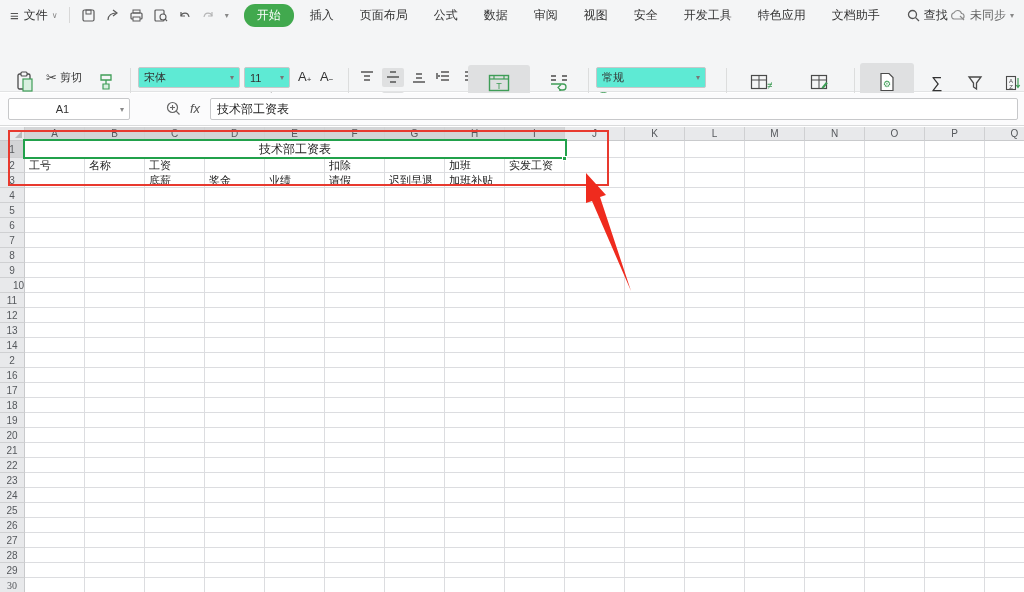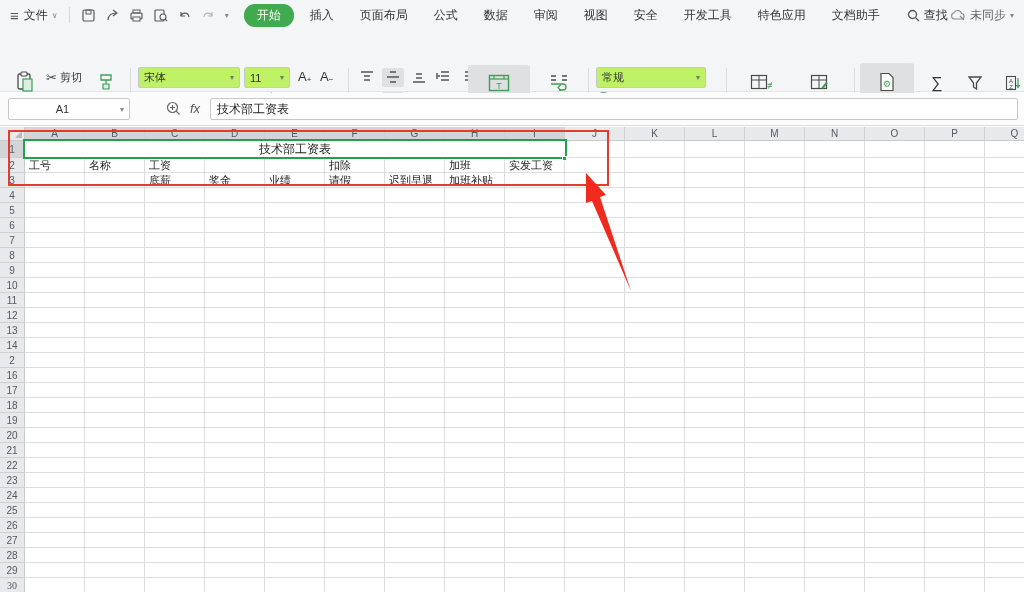--- a/index.html
+++ b/index.html
@@ -32,21 +32,21 @@
   .tsep { position:absolute; top:38px; width:1px; height:44px; background:#dcdddd; }
   .tool-label { font-size:11px; color:#333; white-space:nowrap; }
   .caret { font-size:8px; color:#777; }
   .bigbtn { position:absolute; display:flex; flex-direction:column; align-items:center;
     justify-content:center; border-radius:3px; }
   .bigbtn .tool-label { margin-top:3px; }
   .pressed { background:#dfe0e1; }
   .smallbtn { position:absolute; display:flex; align-items:center; color:#333; font-size:11px; }
   .smallbtn svg, .smallbtn .glyph { margin-right:3px; }
   .glyph { font-size:13px; color:#444; }
-  .selectbox { position:absolute; height:21px; background:#bef264; border:1px solid #c7c8ca;
+  .selectbox { position:absolute; height:21px; background:#5eead4; border:1px solid #c7c8ca;
     border-radius:2px; display:flex; align-items:center; padding:0 5px; font-size:11px; color:#333; }
   .selectbox .caret { margin-left:auto; }
   .fontbtn { position:absolute; font-size:13px; color:#333; display:flex; align-items:flex-end; }
   .ubar { display:block; height:2px; width:12px; margin-top:1px; }
   .stack7 { font-size:6.5px; line-height:7px; color:#444; text-align:center; white-space:pre; }
   .alignbtn { position:absolute; width:22px; height:19px; display:flex; align-items:center;
     justify-content:center; border-radius:2px; }
 
   
   #formulabar { position:absolute; left:0; top:93px; width:1024px; height:33px; background:#fbfbfc;
@@ -477,21 +477,21 @@
     <div id="rowheads">
         <div class="rowhead sel" style="top: 14px; height: 17px; line-height: 17px;">1</div>
         <div class="rowhead" style="top: 31px; height: 15px; line-height: 15px;">2</div>
         <div class="rowhead" style="top: 46px; height: 15px; line-height: 15px;">3</div>
         <div class="rowhead" style="top: 61px; height: 15px; line-height: 15px;">4</div>
         <div class="rowhead" style="top: 76px; height: 15px; line-height: 15px;">5</div>
         <div class="rowhead" style="top: 91px; height: 15px; line-height: 15px;">6</div>
         <div class="rowhead" style="top: 106px; height: 15px; line-height: 15px;">7</div>
         <div class="rowhead" style="top: 121px; height: 15px; line-height: 15px;">8</div>
         <div class="rowhead" style="top: 136px; height: 15px; line-height: 15px;">9</div>
-        <div class="rowhead" style="top: 151px; height: 15px; line-height: 15px;">10</div>
+        <div class="rowhead" style="top: 151px; height: 15px; line-height: 15px; text-align: right;">10</div>
         <div class="rowhead" style="top: 166px; height: 15px; line-height: 15px;">11</div>
         <div class="rowhead" style="top: 181px; height: 15px; line-height: 15px;">12</div>
         <div class="rowhead" style="top: 196px; height: 15px; line-height: 15px;">13</div>
         <div class="rowhead" style="top: 211px; height: 15px; line-height: 15px;">14</div>
         <div class="rowhead" style="top: 226px; height: 15px; line-height: 15px;">2</div>
         <div class="rowhead" style="top: 241px; height: 15px; line-height: 15px;">16</div>
         <div class="rowhead" style="top: 256px; height: 15px; line-height: 15px;">17</div>
         <div class="rowhead" style="top: 271px; height: 15px; line-height: 15px;">18</div>
         <div class="rowhead" style="top: 286px; height: 15px; line-height: 15px;">19</div>
         <div class="rowhead" style="top: 301px; height: 15px; line-height: 15px;">20</div>

